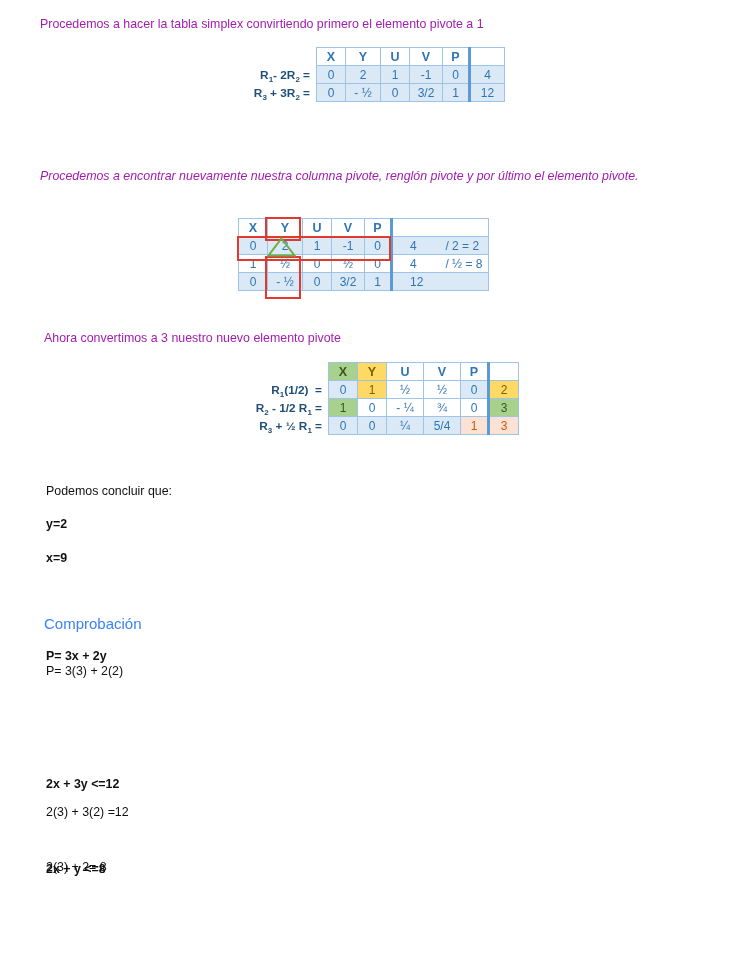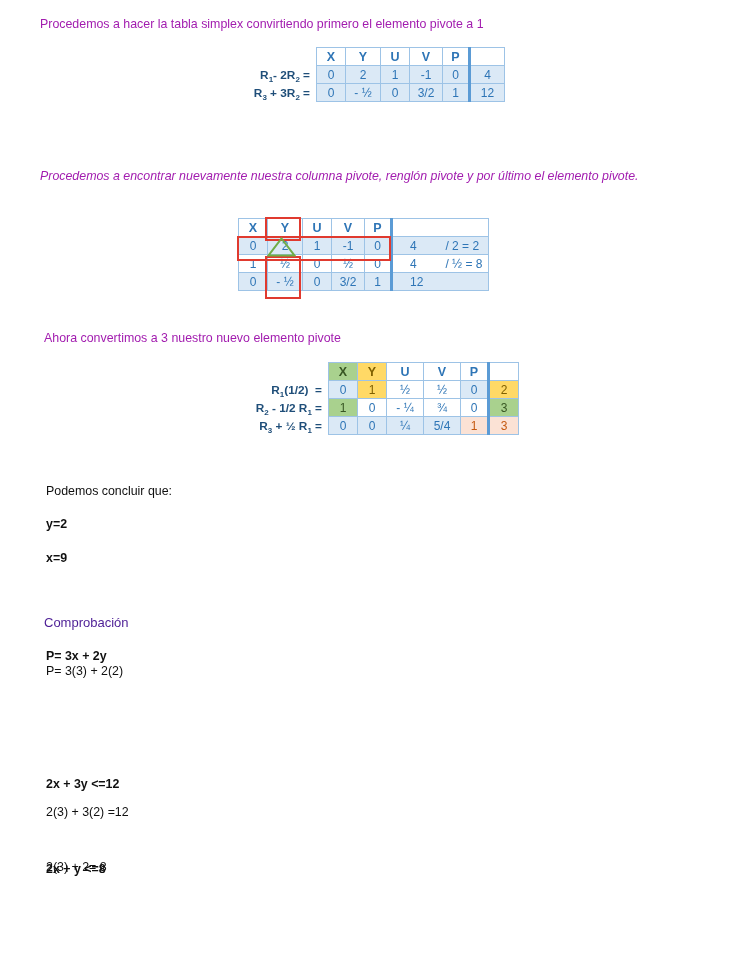--- a/index.html
+++ b/index.html
@@ -84,22 +84,22 @@
     left: 0;
     text-align: left;
     font-size: 12.4px;
     color: #101010;
     padding-left: 46px;
   }
   .stmt.b { font-weight: bold; }
 
   .lbl-left {
     position: absolute;
-    font-size: 13px;
-    color: #4c1d95;
+    font-size: 15px;
+    color: #3b82f6;
   }
 </style>
 </head>
 <body>
 
 <div class="page">
 
   <div class="para" style="left:40px; top:14px; width:680px;">Procedemos a hacer la tabla simplex convirtiendo primero el elemento pivote a 1</div>
 
   <div class="tbl-wrap" style="left:205px; top:47px;">

